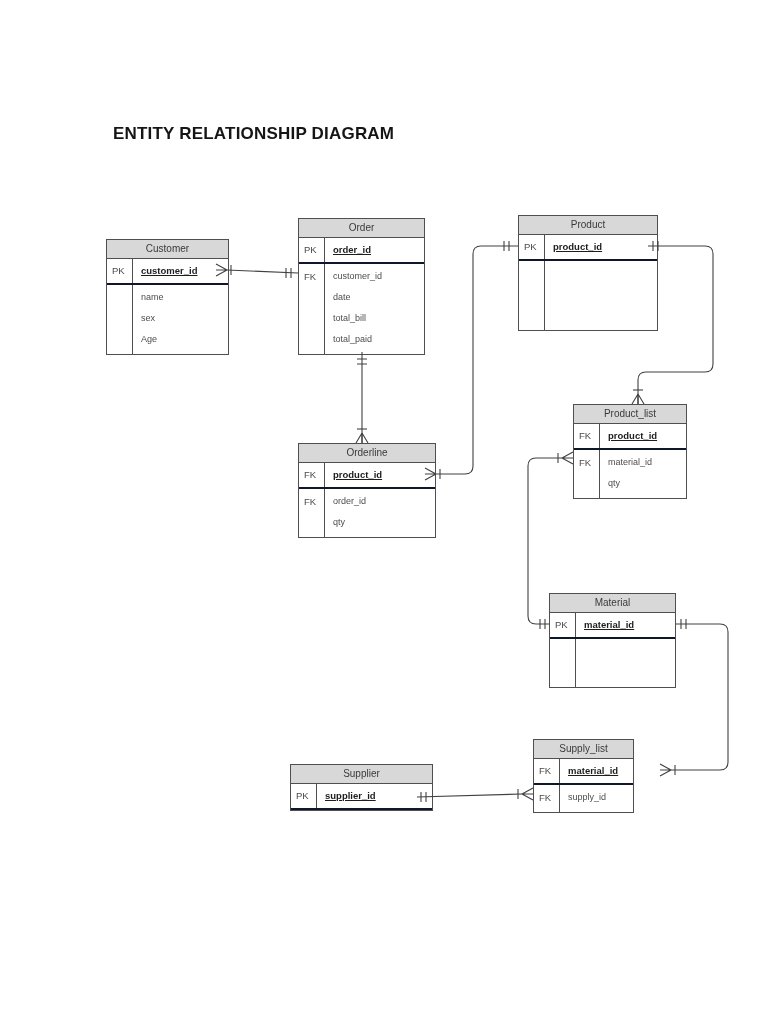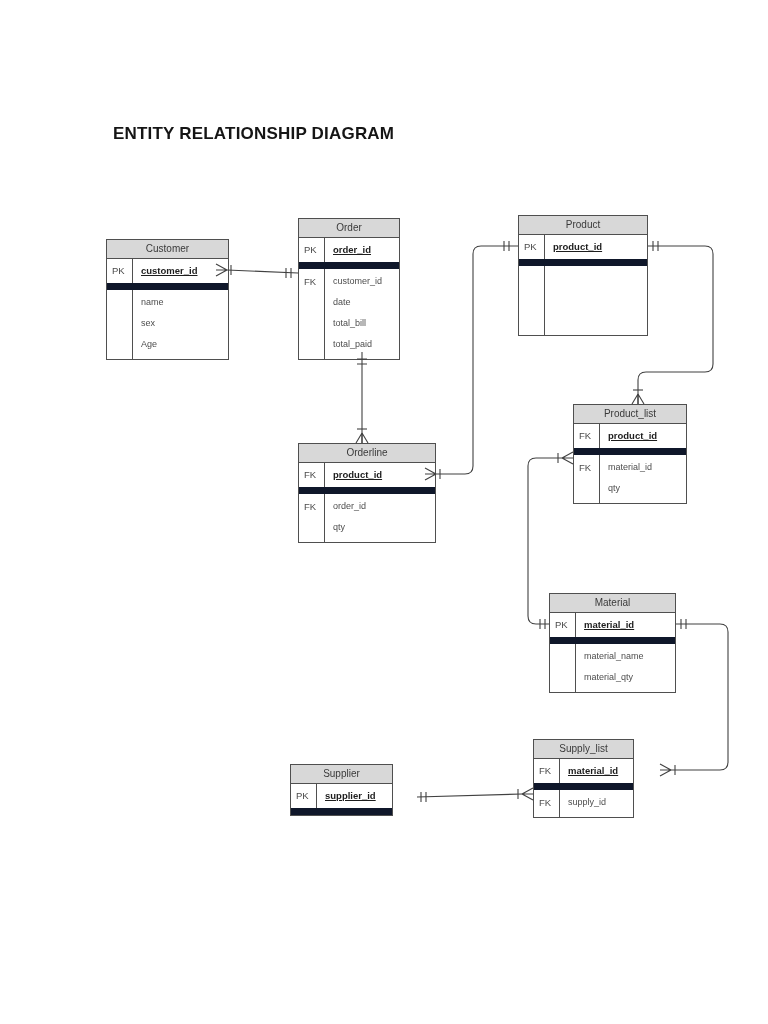--- a/index.html
+++ b/index.html
@@ -4,21 +4,21 @@
 <style>
   html,body{margin:0;padding:0;background:#ffffff;}
   .page{position:relative;width:768px;height:1024px;background:#ffffff;overflow:hidden;
         font-family:"Liberation Sans",sans-serif;}
   .doc-title{position:absolute;left:90px;top:124px;font-size:17px;font-weight:bold;
         color:#151515;letter-spacing:.2px;margin-left:23px;}
   .entity{position:absolute;background:#fff;border:1px solid #4f4f4f;box-sizing:border-box;
         font-size:9px;color:#4d4d4d;}
   .ent-header{background:#d8d8d8;border-bottom:1px solid #4f4f4f;height:18px;line-height:18px;
         text-align:center;font-size:10px;color:#3a3a3a;}
-  .ent-keyrow{display:flex;height:24px;border-bottom:7px solid #0f172a;}
+  .ent-keyrow{display:flex;height:24px;border-bottom:2px solid #0f172a;}
   .kcell-l{width:26px;flex:none;border-right:1px solid #4f4f4f;line-height:24px;
         padding-left:5px;box-sizing:border-box;color:#4a4a4a;font-size:9.5px;}
   .kcell-r{flex:1;line-height:24px;padding-left:8px;font-weight:bold;
         text-decoration:underline;color:#1d1d1d;font-size:9.5px;}
   .ent-body{display:flex;}
   .bcol-l{width:26px;flex:none;border-right:1px solid #4f4f4f;box-sizing:border-box;
         padding:2px 0 4px;}
   .bcol-r{flex:1;padding:2px 0 4px;}
   .bcell{height:21px;line-height:21px;}
   .bcol-l .bcell{padding-left:5px;font-size:9.5px;}
@@ -45,42 +45,42 @@
           <div class="bcell">&nbsp;</div>
           <div class="bcell">&nbsp;</div>
         </div>
         <div class="bcol-r">
           <div class="bcell">name</div>
           <div class="bcell">sex</div>
           <div class="bcell">Age</div>
         </div>
       </div>
     </div>
-  <div class="entity" style="left:298px;top:218px;width:102px">
+  <div class="entity" style="left:298px;top:218px;width:127px">
       <div class="ent-header">Order</div>
       <div class="ent-keyrow">
         <div class="kcell-l">PK</div>
         <div class="kcell-r">order_id</div>
       </div>
       <div class="ent-body">
         <div class="bcol-l">
           <div class="bcell">FK</div>
           <div class="bcell">&nbsp;</div>
           <div class="bcell">&nbsp;</div>
           <div class="bcell">&nbsp;</div>
         </div>
         <div class="bcol-r">
           <div class="bcell">customer_id</div>
           <div class="bcell">date</div>
           <div class="bcell">total_bill</div>
           <div class="bcell">total_paid</div>
         </div>
       </div>
     </div>
-  <div class="entity" style="left:518px;top:215px;width:130px">
+  <div class="entity" style="left:518px;top:215px;width:140px">
       <div class="ent-header">Product</div>
       <div class="ent-keyrow">
         <div class="kcell-l">PK</div>
         <div class="kcell-r">product_id</div>
       </div>
       <div class="ent-body">
         <div class="bcol-l">
           <div class="bcell">&nbsp;</div>
           <div class="bcell">&nbsp;</div>
           <div class="bcell">&nbsp;</div>
@@ -125,42 +125,38 @@
       <div class="ent-header">Material</div>
       <div class="ent-keyrow">
         <div class="kcell-l">PK</div>
         <div class="kcell-r">material_id</div>
       </div>
       <div class="ent-body">
         <div class="bcol-l">
           <div class="bcell">&nbsp;</div>
           <div class="bcell">&nbsp;</div>
         </div>
-        <div class="bcol-r">
-          <div class="bcell">material_name</div>
-          <div class="bcell">material_qty</div>
-        </div>
       </div>
     </div>
   <div class="entity" style="left:533px;top:739px;width:101px">
       <div class="ent-header">Supply_list</div>
       <div class="ent-keyrow">
         <div class="kcell-l">FK</div>
         <div class="kcell-r">material_id</div>
       </div>
       <div class="ent-body">
         <div class="bcol-l">
           <div class="bcell">FK</div>
         </div>
         <div class="bcol-r">
           <div class="bcell">supply_id</div>
         </div>
       </div>
     </div>
-  <div class="entity" style="left:290px;top:764px;width:103px">
+  <div class="entity" style="left:290px;top:764px;width:143px">
       <div class="ent-header">Supplier</div>
       <div class="ent-keyrow">
         <div class="kcell-l">PK</div>
         <div class="kcell-r">supplier_id</div>
       </div>
     </div>
 
   <svg class="rel-layer" width="768" height="1024" viewBox="0 0 768 1024">
 
     <g>

